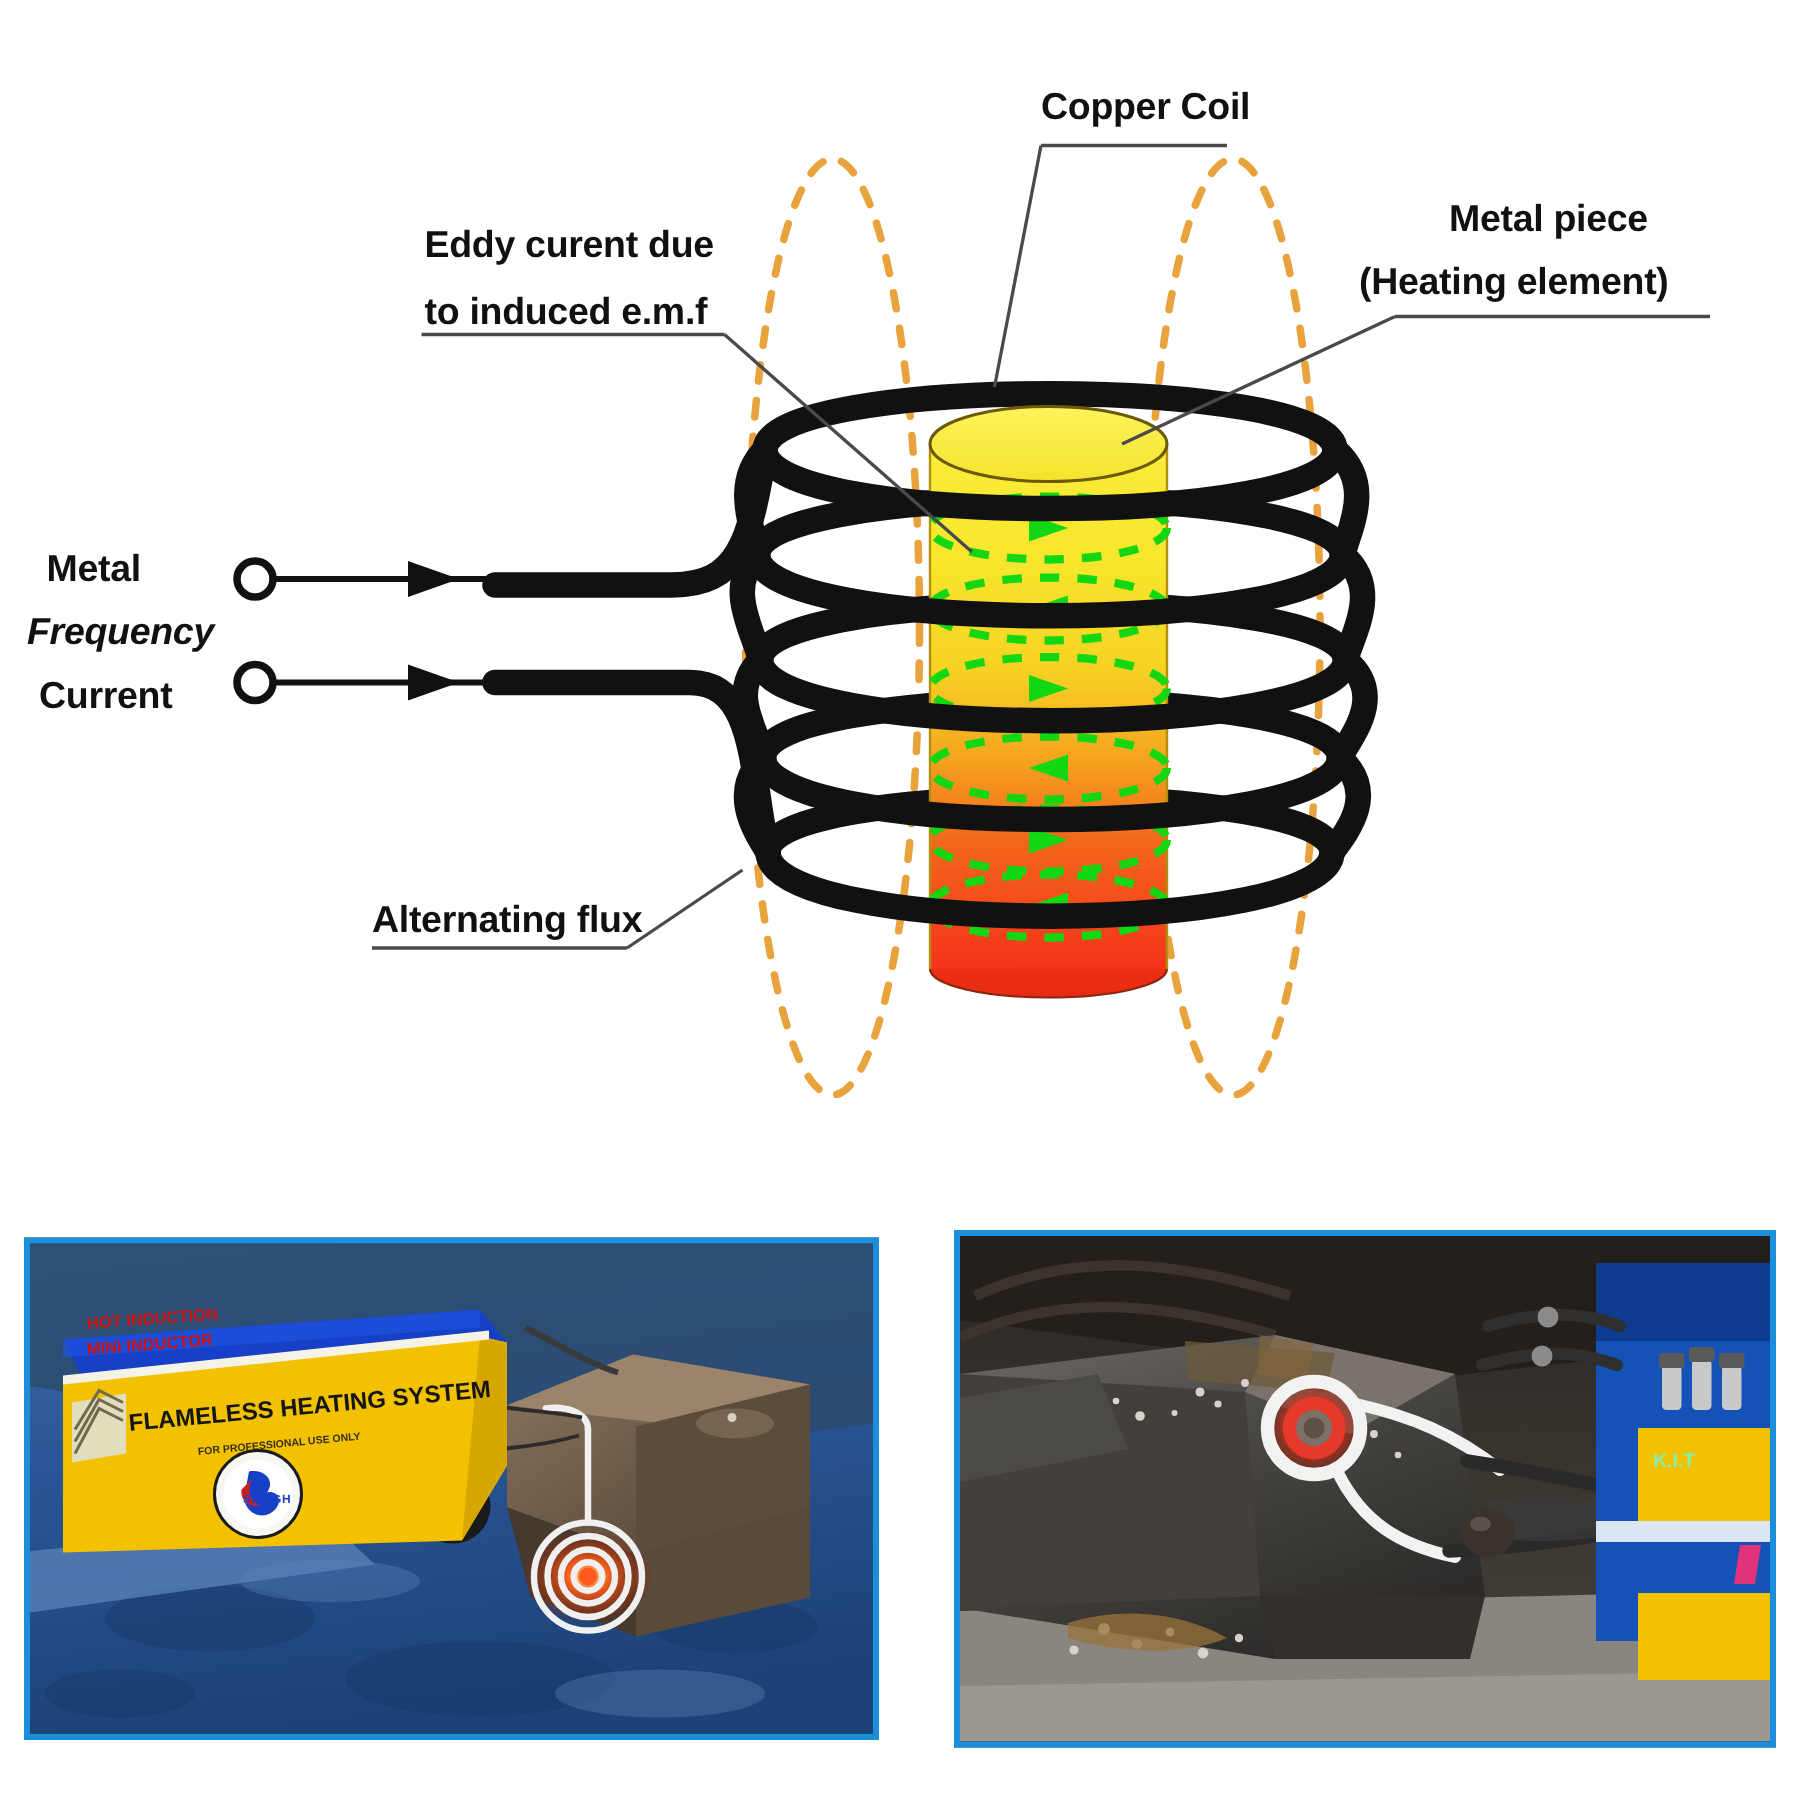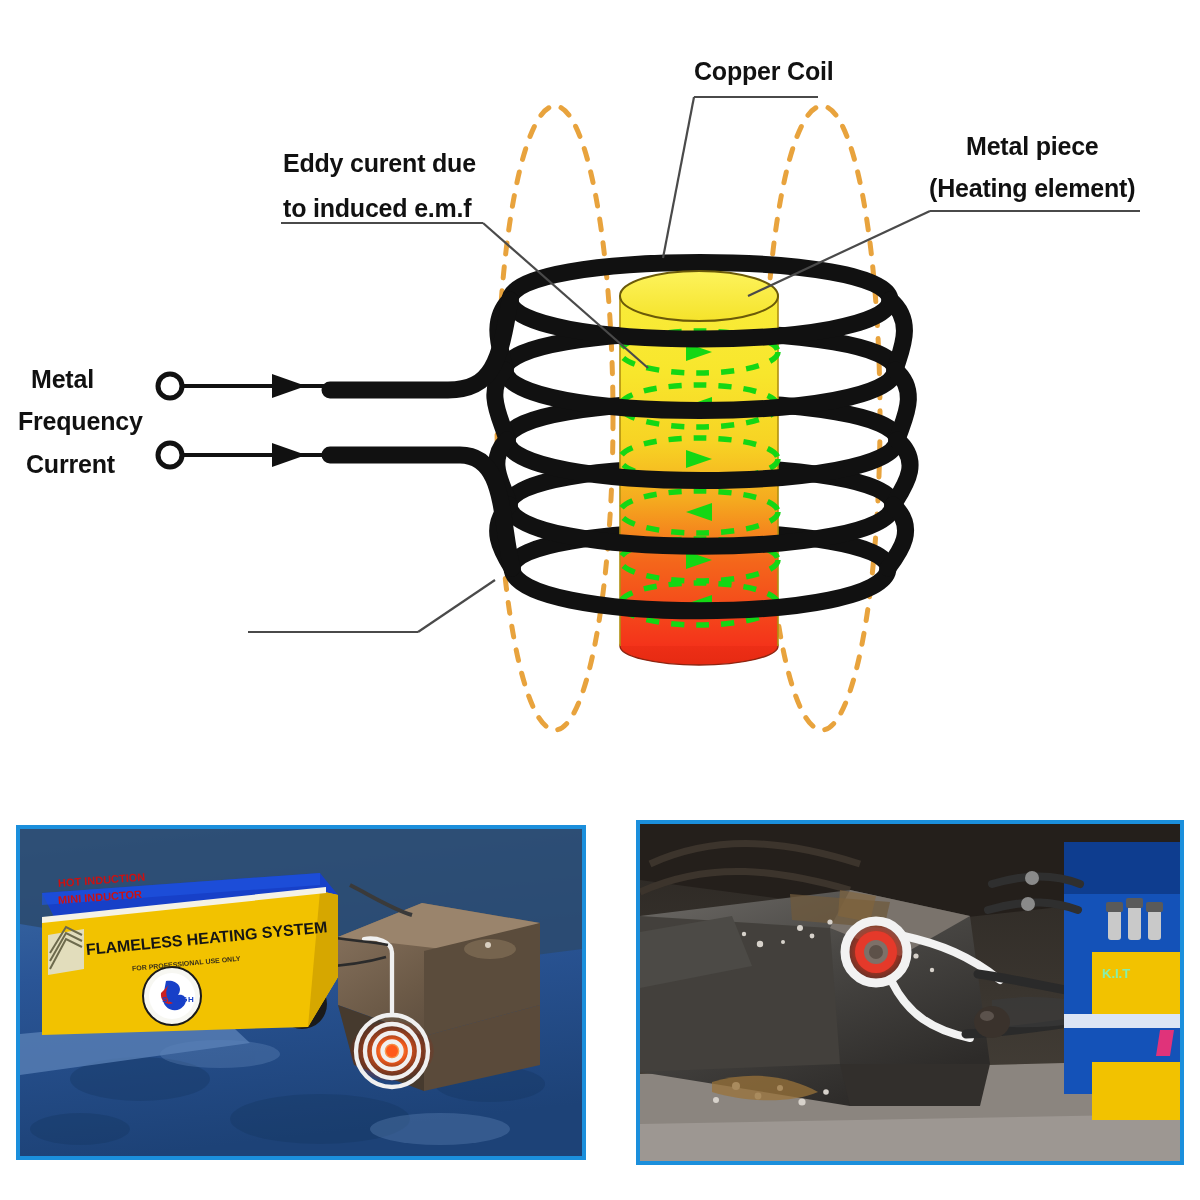--- a/index.html
+++ b/index.html
@@ -188,26 +188,27 @@
         <line x1="418" y1="632" x2="495" y2="580"></line>
       </g>
     </svg>
 
     <div class="lbl" style="left:694px; top:55px; font-size:25px;">Copper Coil</div>
 
     <div class="lbl" style="left:283px; top:192px; font-size:25px;">to induced e.m.f</div>
     <div class="lbl" style="left:283px; top:147px; font-size:25px;">Eddy curent due</div>
 
     <div class="lbl" style="left:966px; top:130px; font-size:25px;">Metal piece</div>
-    <div class="lbl" style="left:929px; top:172px; font-size:25px;">(Heating element)</div>
+    <div class="lbl" style="left:906px; top:172px; font-size:25px;">(Heating element)</div>
 
     <div class="lbl" style="left:31px; top:363px; font-size:25px;">Metal</div>
-    <div class="lbl" style="left:18px; top:405px; font-size:25px;">Frequency</div>
+    <div class="lbl" style="left:18px; top:405px; font-size:25px;font-style:italic;">Frequency</div>
     <div class="lbl" style="left:26px; top:448px; font-size:25px;">Current</div>
 
+    <div class="lbl" style="left:248px; top:597px; font-size:25px;">Alternating flux</div>
   </div>
 
   <div class="photo-area">
 
     <div class="photo-frame" style="left:16px; top:35px; width:570px; height:335px;">
       <div class="photo-inner">
         <svg width="562" height="327" viewBox="0 0 562 327">
           <defs>
             <linearGradient id="floorG" x1="0" y1="0" x2="0.2" y2="1">
               <stop offset="0%" stop-color="#3f6ea8"></stop>

